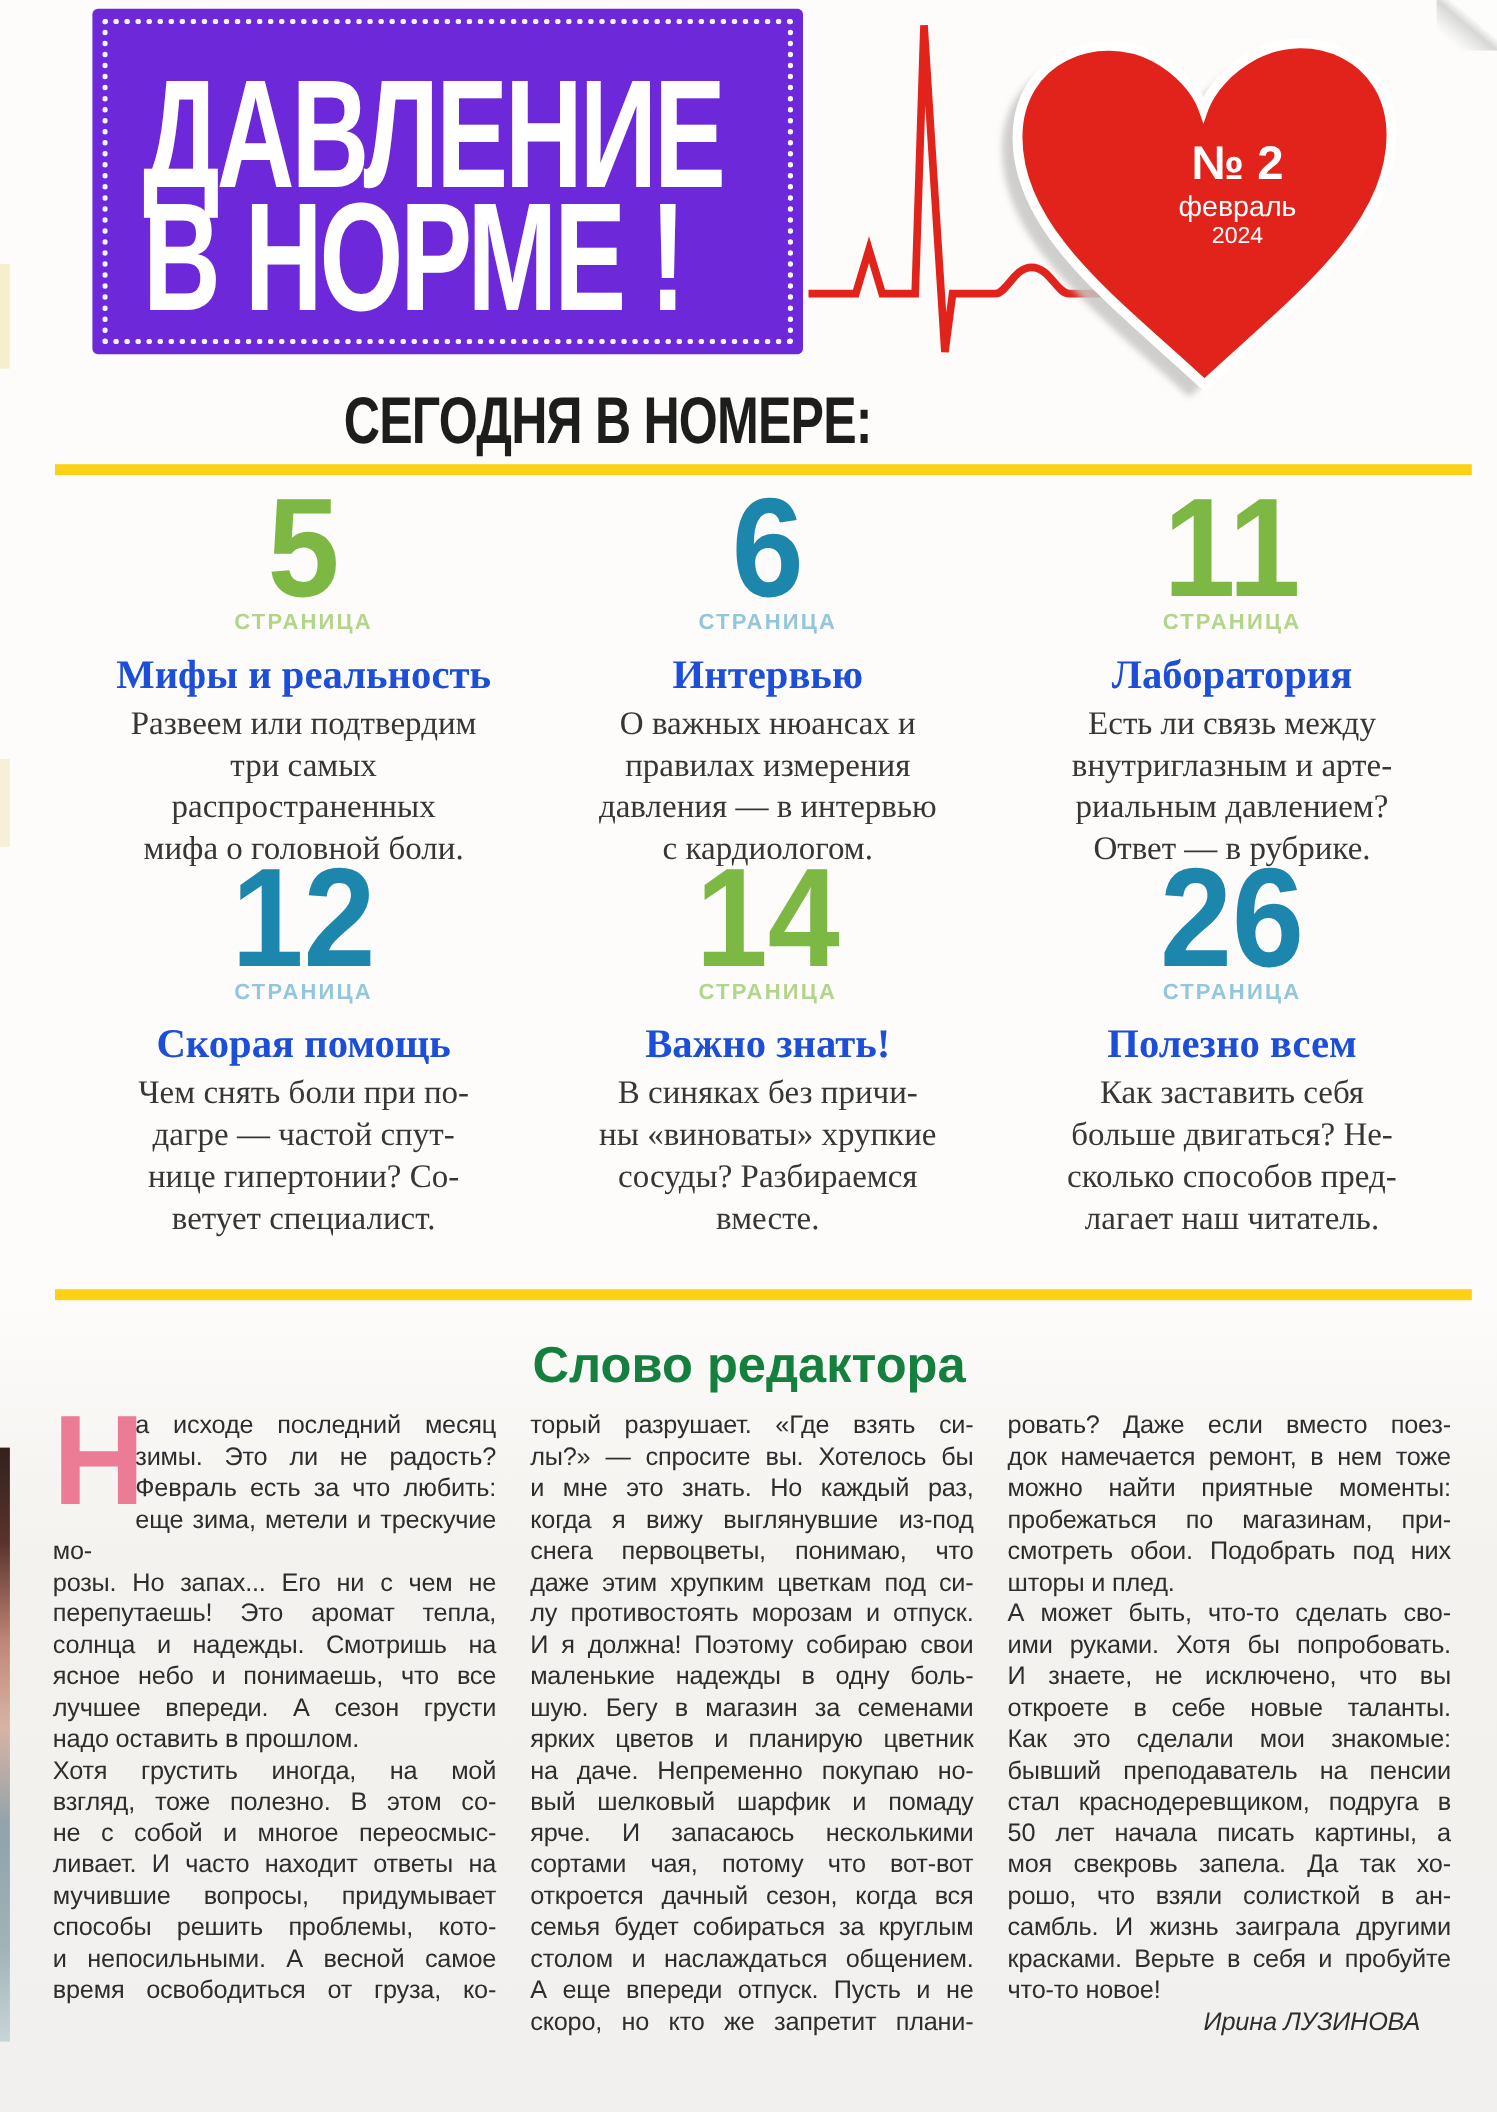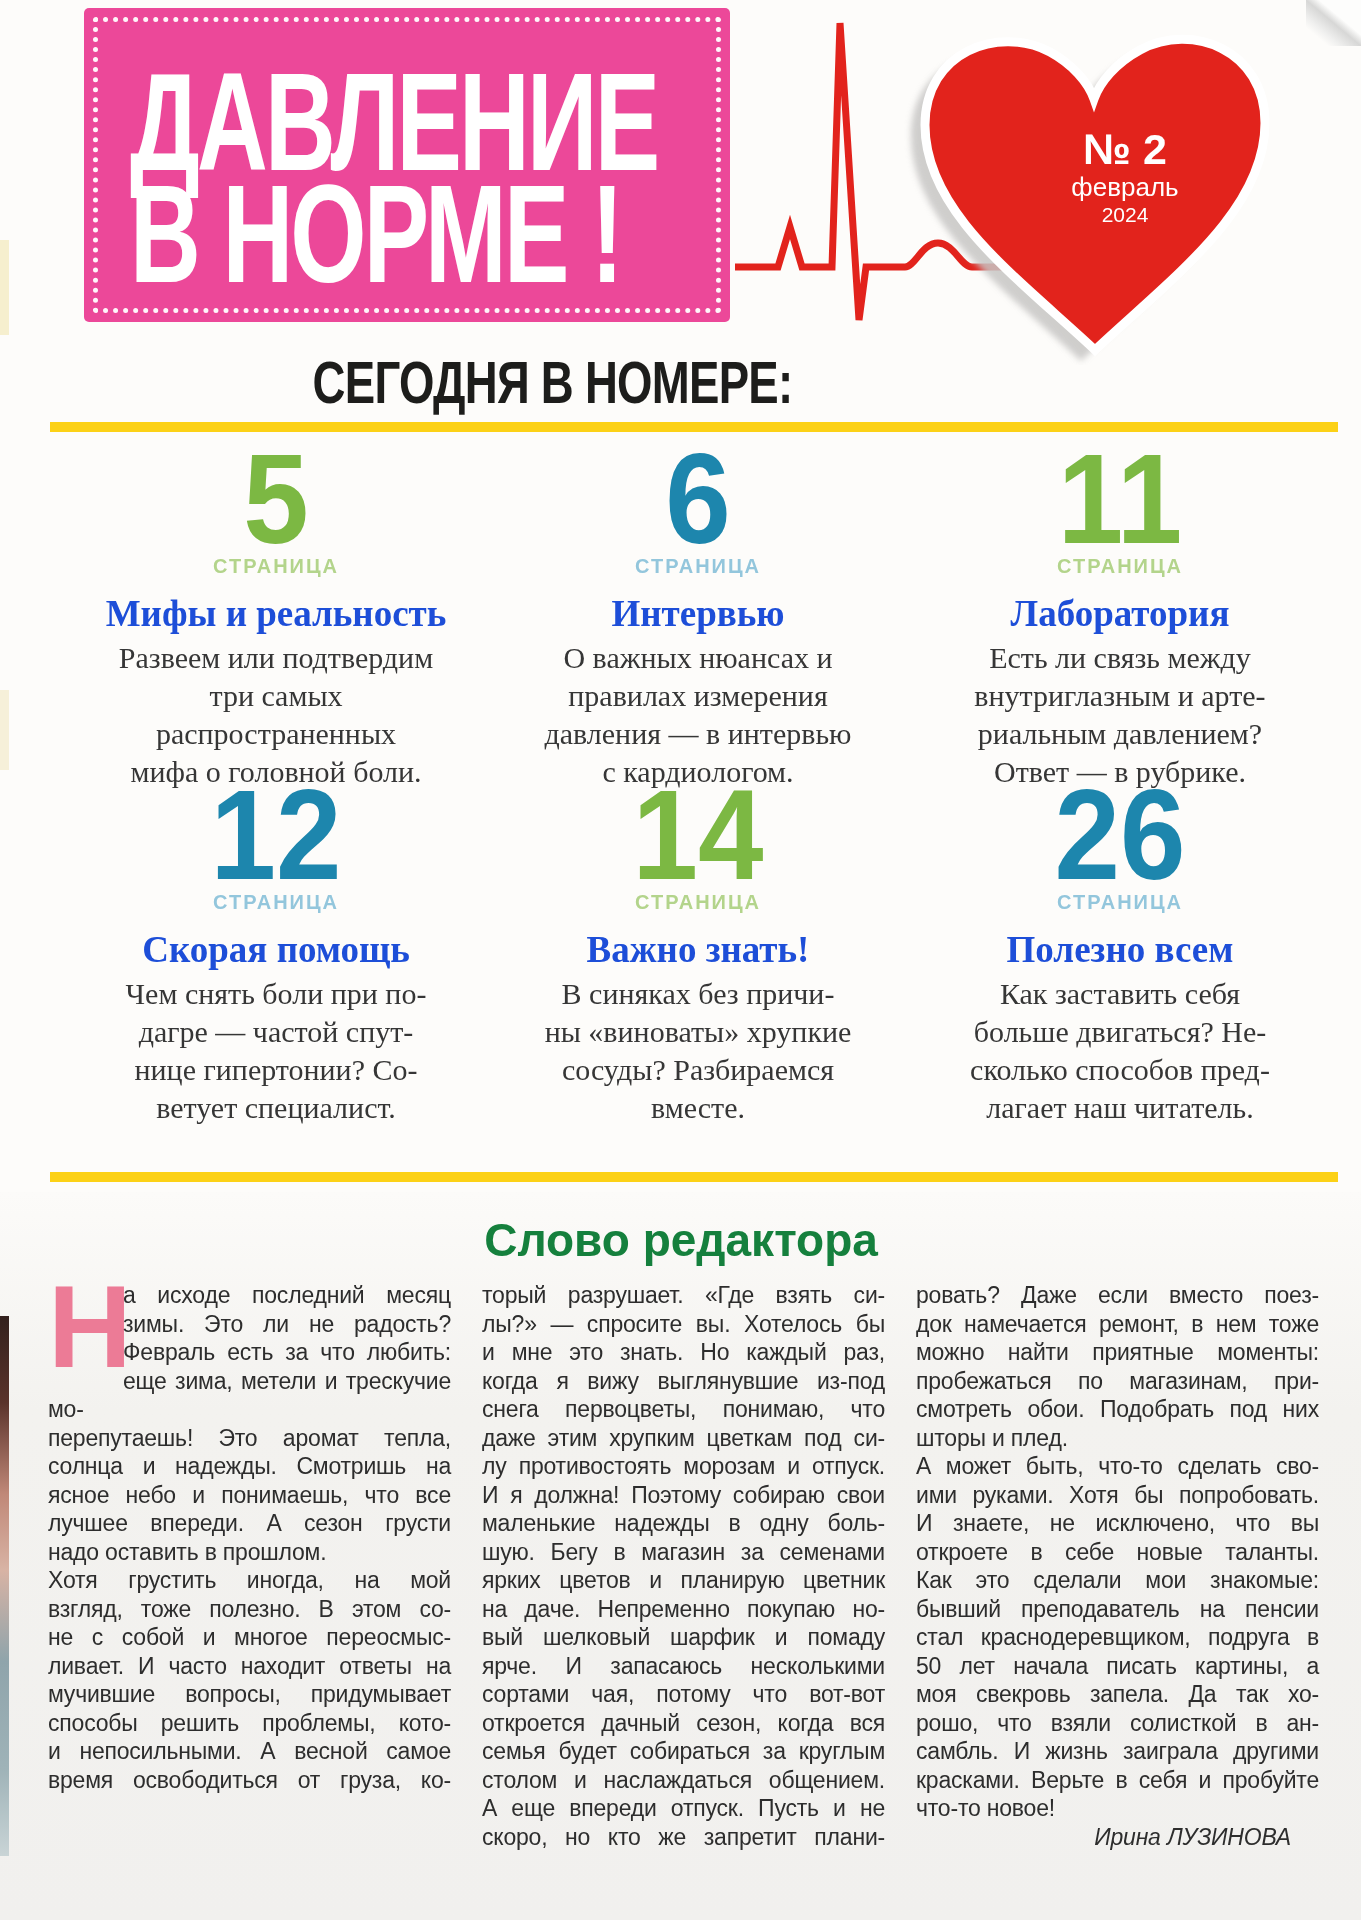--- a/index.html
+++ b/index.html
@@ -5,21 +5,21 @@
   html,body{margin:0;padding:0;}
   body{width:1361px;height:1920px;position:relative;overflow:hidden;
        background:#fdfcfa;font-family:"Liberation Sans",sans-serif;color:#1d1d1b;}
   .abs{position:absolute;}
 
   
   .page-tint{left:0;top:1192px;width:1361px;height:728px;
     background:linear-gradient(#fcfbf9,#f3f2ef 30%,#f1f0ee);}
 
   
-  .mast-box{left:84px;top:8px;width:646px;height:314px;background:#ec4899;border-radius:5px;}
+  .mast-box{left:84px;top:8px;width:646px;height:314px;background:#6d28d9;border-radius:5px;}
   .mast-box::before{content:"";position:absolute;inset:9px;border:5px dotted rgba(255,255,255,.95);border-radius:3px;}
   .mast-text{position:absolute;left:46px;top:58px;transform:scaleX(.70);transform-origin:left top;
     color:#fff;font-weight:bold;font-size:140px;line-height:112px;letter-spacing:-4px;white-space:nowrap;}
 
   .header-svg{left:700px;top:5px;width:665px;height:360px;}
   .heart-text{left:1040px;top:126px;width:170px;text-align:center;color:#fff;line-height:1;}
   .heart-no{font-size:43px;font-weight:bold;line-height:46px;}
   .heart-month{font-size:26px;line-height:30px;}
   .heart-year{font-size:21px;line-height:26px;}
 
@@ -179,20 +179,21 @@
   <div class="abs rule rule-bottom"></div>
 
   <div class="abs ed-heading">Слово редактора</div>
   <div class="abs ed-cols">
       <div class="ed-col">
         <div class="drop-cap">Н</div>
         <div class="ed-line">а исходе последний месяц</div>
         <div class="ed-line">зимы. Это ли не радость?</div>
         <div class="ed-line">Февраль есть за что любить:</div>
         <div class="ed-line">еще зима, метели и трескучие мо-</div>
+        <div class="ed-line">розы. Но запах... Его ни с чем не</div>
         <div class="ed-line">перепутаешь! Это аромат тепла,</div>
         <div class="ed-line">солнца и надежды. Смотришь на</div>
         <div class="ed-line">ясное небо и понимаешь, что все</div>
         <div class="ed-line">лучшее впереди. А сезон грусти</div>
         <div class="ed-line flush">надо оставить в прошлом.</div>
         <div class="ed-line">Хотя грустить иногда, на мой</div>
         <div class="ed-line">взгляд, тоже полезно. В этом со-</div>
         <div class="ed-line">не с собой и многое переосмыс-</div>
         <div class="ed-line">ливает. И часто находит ответы на</div>
         <div class="ed-line">мучившие вопросы, придумывает</div>

